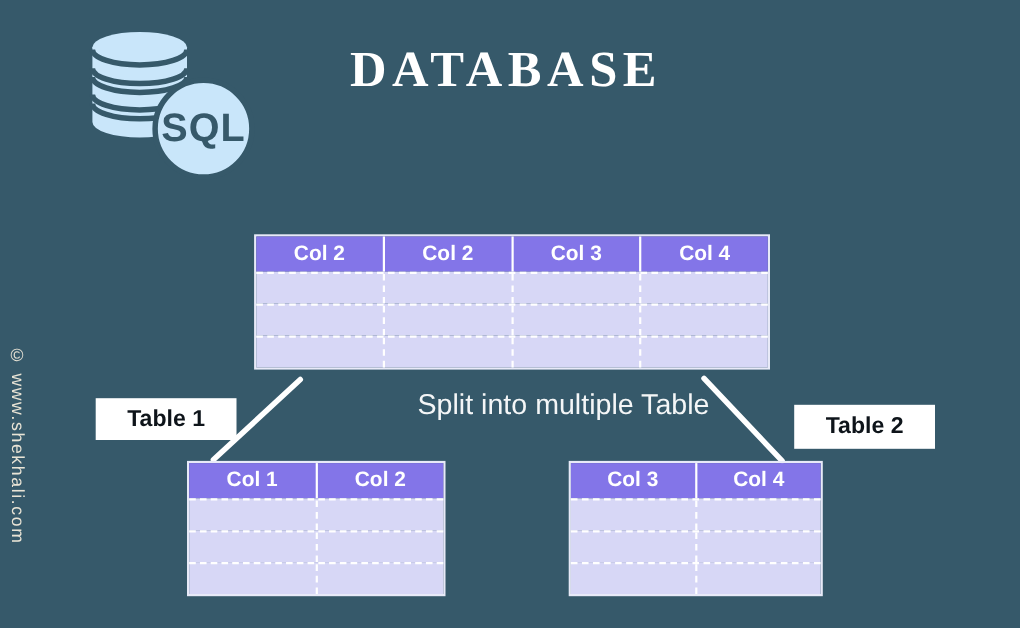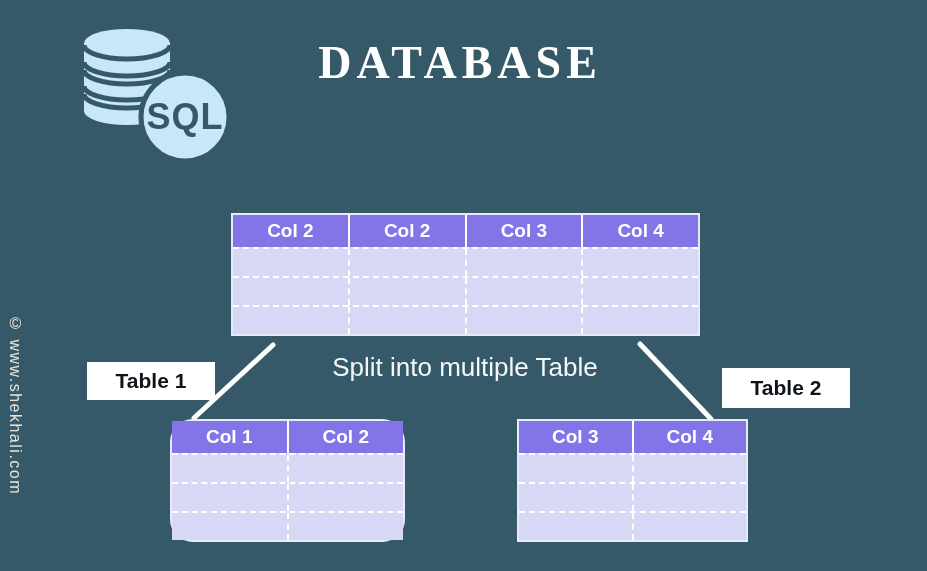--- a/index.html
+++ b/index.html
@@ -27,38 +27,38 @@
     font-weight:bold;font-size:46px;line-height:53px;letter-spacing:5px;
   }
   
   .subtitle{
     position:absolute;left:228px;top:166px;width:460px;
     text-align:center;color:var(--accent-orange,#f0a41c);
     font-weight:bold;font-size:25px;
   }
   .split-note{
     position:absolute;left:285px;top:352px;width:360px;
-    text-align:center;color:#f4f6f7;font-size:26px;font-weight:normal;
+    text-align:right;color:#f4f6f7;font-size:26px;font-weight:normal;
   }
   
   .tlabel{
     position:absolute;background:#ffffff;color:#0e141a;
     font-size:21px;font-weight:bold;text-align:center;
     display:flex;align-items:center;justify-content:center;
   }
   .tlabel.t1{left:70px;top:362px;width:128px;height:38px;margin-left:17px;}
   .tlabel.t2{left:722px;top:368px;width:128px;height:40px;}
   
   .dtable{
     position:absolute;box-sizing:border-box;
     border:2px solid #e8eaf8;
     display:flex;flex-direction:column;
   }
   .dtable.large{left:231px;top:213px;width:469px;}
-  .dtable.small.left{left:170px;top:419px;width:235px;border-radius:23px;}
+  .dtable.small.left{left:170px;top:419px;width:235px;}
   .dtable.small.right{left:517px;top:419px;width:231px;}
   .thead{display:flex;background:var(--table-header-purple,#8375e8);}
   .th{
     flex:1;height:32px;line-height:32px;text-align:center;
     color:#ffffff;font-weight:bold;font-size:19px;
     box-sizing:border-box;
   }
   .th + .th{border-left:2px solid #ffffff;}
   .trow{
     display:flex;height:29px;background:var(--table-row-lavender,#d7d7f6);

